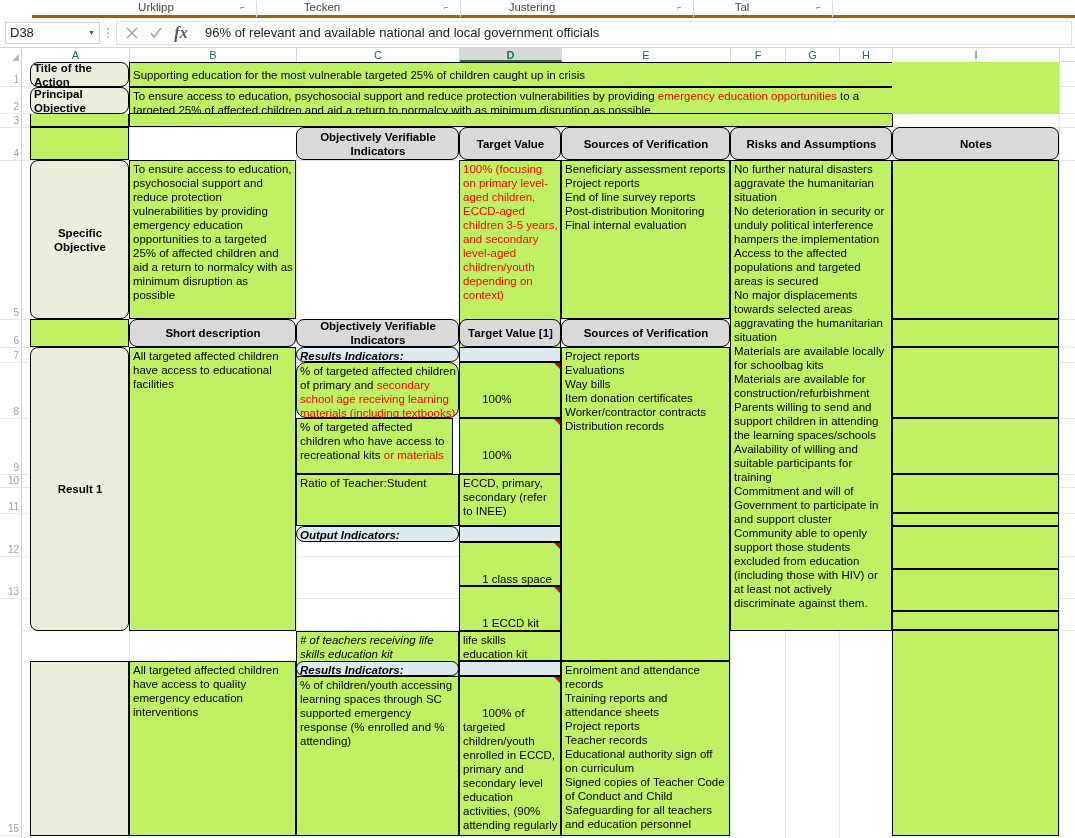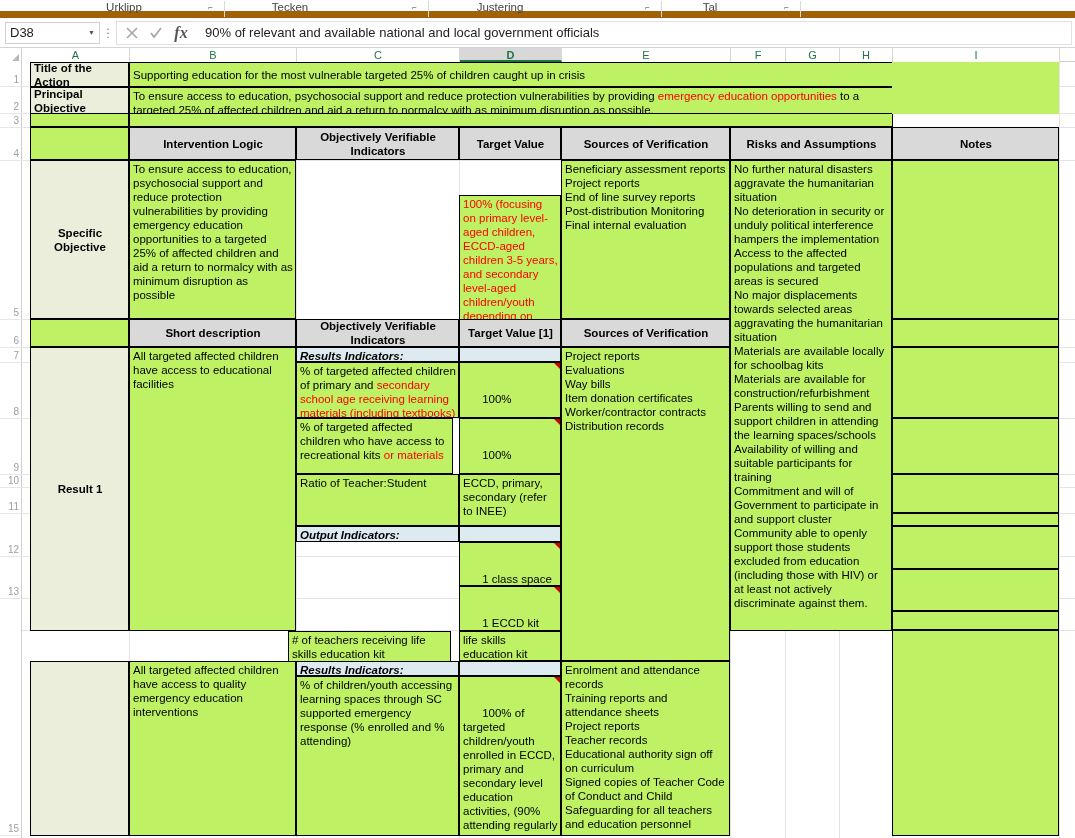--- a/index.html
+++ b/index.html
@@ -9,21 +9,22 @@
     overflow: hidden;
     background: #ffffff;
     font-family: "Liberation Sans", sans-serif;
   }
 
   
   .ribbon-strip {
     position: relative;
     height: 18px;
     background: #ffffff;
-    border-bottom: 7px solid #a16207;
+    border-bottom: 3px solid #a16207;
+    margin-left: 32px;
   }
   .ribbon-group {
     position: absolute;
     top: 0;
     height: 18px;
     font-size: 11.5px;
     color: #444444;
     text-align: center;
     line-height: 14px;
   }
@@ -217,25 +218,25 @@
   .cell.bl   { border-left: 1px solid #000; }
   .cell.br   { border-right: 1px solid #000; }
   .cell.bb   { border-bottom: 1px solid #000; }
 
   .fill-olive  { background: #eaeedb; }
   .fill-grey   { background: #d9d9d9; }
   .fill-blue   { background: #ddebf1; }
   .fill-white  { background: #bef264; }
 
   .ct { text-align: center; }
-  .bold { font-weight: bold; }
+  .bold { font-weight: bold; border-radius: 8px; }
   .ital { font-style: italic; }
   .vc { display: flex; align-items: center; justify-content: center; }
   .vm { display: flex; align-items: center; }
-  .red { color: #ff0000; margin-top: 35px; }
+  .red { color: #ff0000; }
 
   .cmt-flag {
     position: absolute;
     top: 0; right: 0;
     width: 0; height: 0;
     border-top: 6px solid #d00000;
     border-left: 6px solid transparent;
   }
 </style>
 </head>
@@ -280,21 +281,21 @@
         <line x1="13" y1="3" x2="3" y2="13" stroke="#a6a6a6" stroke-width="1.6"></line>
       </svg>
     </div>
     <div class="fb-btn">
       <svg width="16" height="16" viewBox="0 0 16 16" aria-hidden="true">
         <polyline points="3,8 6,12 13,3" fill="none" stroke="#a6a6a6" stroke-width="1.7"></polyline>
       </svg>
     </div>
     <div class="fb-fx">fx</div>
   </div>
-  <div class="fb-input">90% of relevant and available national and local government officials</div>
+  <div class="fb-input">96% of relevant and available national and local government officials</div>
 </div>
 
 <div class="grid-wrap">
 
   <div class="colhead-row">
     <div class="corner-box">
       <div class="corner-tri"></div>
     </div>
     <div class="colhead" style="left:22px;width:108px;">A</div>
     <div class="colhead" style="left:130px;width:167px;">B</div>
@@ -386,21 +387,20 @@
     <div class="cell b fill-olive bold vm" style="left:8px;top:0px;width:99px;height:25px;">Title of the Action</div>
     <div class="cell b fill-white vm" style="left:107px;top:0px;width:764px;height:25px;">Supporting education for the most vulnerable targeted 25% of children caught up in crisis</div>
 
     <div class="cell b fill-olive bold vm" style="left:8px;top:25px;width:99px;height:27px;">Principal Objective</div>
     <div class="cell b fill-white" style="left:107px;top:25px;width:764px;height:27px;"><span>To ensure access to education, psychosocial support and reduce protection vulnerabilities by providing </span><span class="red">emergency education opportunities</span><span> to a targeted 25% of affected children and aid a return to normalcy with as minimum disruption as possible.</span></div>
 
     <div class="cell bl br bb fill-white" style="left:8px;top:52px;width:99px;height:13px;"></div>
     <div class="cell bl br bb fill-white" style="left:107px;top:52px;width:764px;height:13px;"></div>
 
     <div class="cell b fill-white" style="left:8px;top:65px;width:99px;height:33px;"></div>
-    <div class="cell b fill-grey bold ct vc" style="left:107px;top:65px;width:167px;height:33px;">Intervention Logic</div>
     <div class="cell b fill-grey bold ct vc" style="left:274px;top:65px;width:163px;height:33px;">Objectively Verifiable Indicators</div>
     <div class="cell b fill-grey bold ct vc" style="left:437px;top:65px;width:102px;height:33px;">Target Value</div>
     <div class="cell b fill-grey bold ct vc" style="left:539px;top:65px;width:169px;height:33px;">Sources of Verification</div>
     <div class="cell b fill-grey bold ct vc" style="left:870px;top:65px;width:167px;height:33px;">Notes</div>
     <div class="cell b fill-grey bold ct vc" style="left:708px;top:65px;width:162px;height:33px;">Risks and Assumptions</div>
 
     <div class="cell b fill-olive bold ct vc" style="left:8px;top:98px;width:99px;height:159px;">Specific Objective</div>
     <div class="cell b fill-white" style="left:107px;top:98px;width:167px;height:159px;">To ensure access to education, psychosocial support and reduce protection vulnerabilities by providing emergency education opportunities to a targeted  25% of affected children and aid a return to normalcy with as minimum disruption as possible</div>
     <div class="cell b fill-white red" style="left:437px;top:98px;width:102px;height:190px;">100% (focusing on primary level-aged children, ECCD-aged children 3-5 years, and secondary level-aged children/youth depending on context)</div>
     <div class="cell b fill-white" style="left:539px;top:98px;width:169px;height:159px;">Beneficiary assessment reports
@@ -436,21 +436,21 @@
     <div class="cell b fill-grey bold ct vc" style="left:274px;top:257px;width:163px;height:28px;">Objectively Verifiable Indicators</div>
     <div class="cell b fill-grey bold ct vc" style="left:437px;top:257px;width:102px;height:28px;">Target Value [1]</div>
     <div class="cell b fill-grey bold ct vc" style="left:539px;top:257px;width:169px;height:28px;">Sources of Verification</div>
 
     <div class="cell b fill-olive bold ct vc" style="left:8px;top:285px;width:99px;height:284px;">Result 1</div>
     <div class="cell b fill-white" style="left:107px;top:285px;width:167px;height:284px;">All targeted affected children have access to educational facilities</div>
 
     <div class="cell b fill-blue bold ital" style="left:274px;top:285px;width:163px;height:15px;">Results Indicators:</div>
     <div class="cell b fill-blue" style="left:437px;top:285px;width:102px;height:15px;"></div>
 
-    <div class="cell b fill-white" style="left:274px;top:300px;width:163px;height:56px;"><span>% of targeted affected children of primary and </span><span class="red">secondary school age receiving learning materials (including textbooks)</span></div>
+    <div class="cell b fill-white" style="left:274px;top:300px;width:163px;height:56px;border-radius:10px;"><span>% of targeted affected children of primary and </span><span class="red">secondary school age receiving learning materials (including textbooks)</span></div>
     <div class="cell b fill-white" style="left:437px;top:300px;width:102px;height:56px;">
       <div class="cmt-flag"></div>
       <span>100%</span>
     </div>
 
     <div class="cell b fill-white" style="left:274px;top:356px;width:157px;height:56px;"><span>% of targeted affected children who have access to recreational kits </span><span class="red">or materials</span></div>
     <div class="cell b fill-white" style="left:437px;top:356px;width:102px;height:56px;">
       <div class="cmt-flag"></div>
       <span>100%</span>
     </div>
@@ -464,21 +464,21 @@
     <div class="cell b fill-white" style="left:437px;top:480px;width:102px;height:44px;">
       <div class="cmt-flag"></div>
       <span>1 class space per 70 children/2 shifts</span>
     </div>
 
     <div class="cell b fill-white" style="left:437px;top:524px;width:102px;height:45px;">
       <div class="cmt-flag"></div>
       <span>1 ECCD kit per 50 children, Teacher Kit per Teacher</span>
     </div>
 
-    <div class="cell b fill-white" style="left:266px;top:569px;width:163px;height:47px;"># of teachers receiving life skills education kit</div>
+    <div class="cell b fill-white" style="left:274px;top:569px;width:163px;height:47px;font-style:italic;"># of teachers receiving life skills education kit</div>
     <div class="cell b fill-white" style="left:437px;top:569px;width:102px;height:30px;">life skills education kit</div>
 
     <div class="cell b fill-white" style="left:539px;top:285px;width:169px;height:314px;">Project reports
 Evaluations
 Way bills
 Item donation certificates
 Worker/contractor contracts
 Distribution records</div>
 
     <div class="cell b fill-olive" style="left:8px;top:599px;width:99px;height:175px;"></div>

